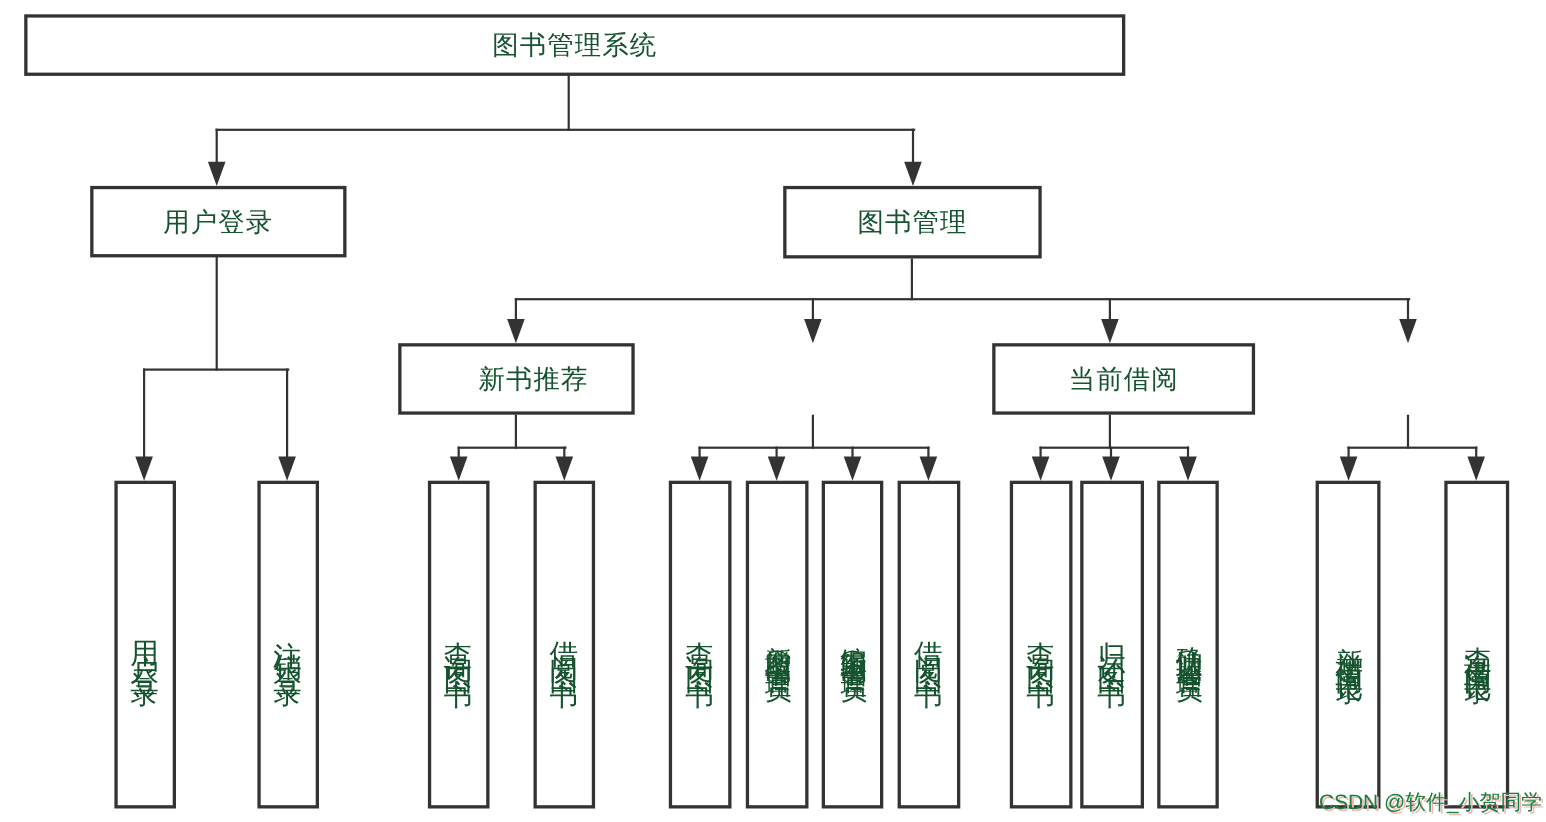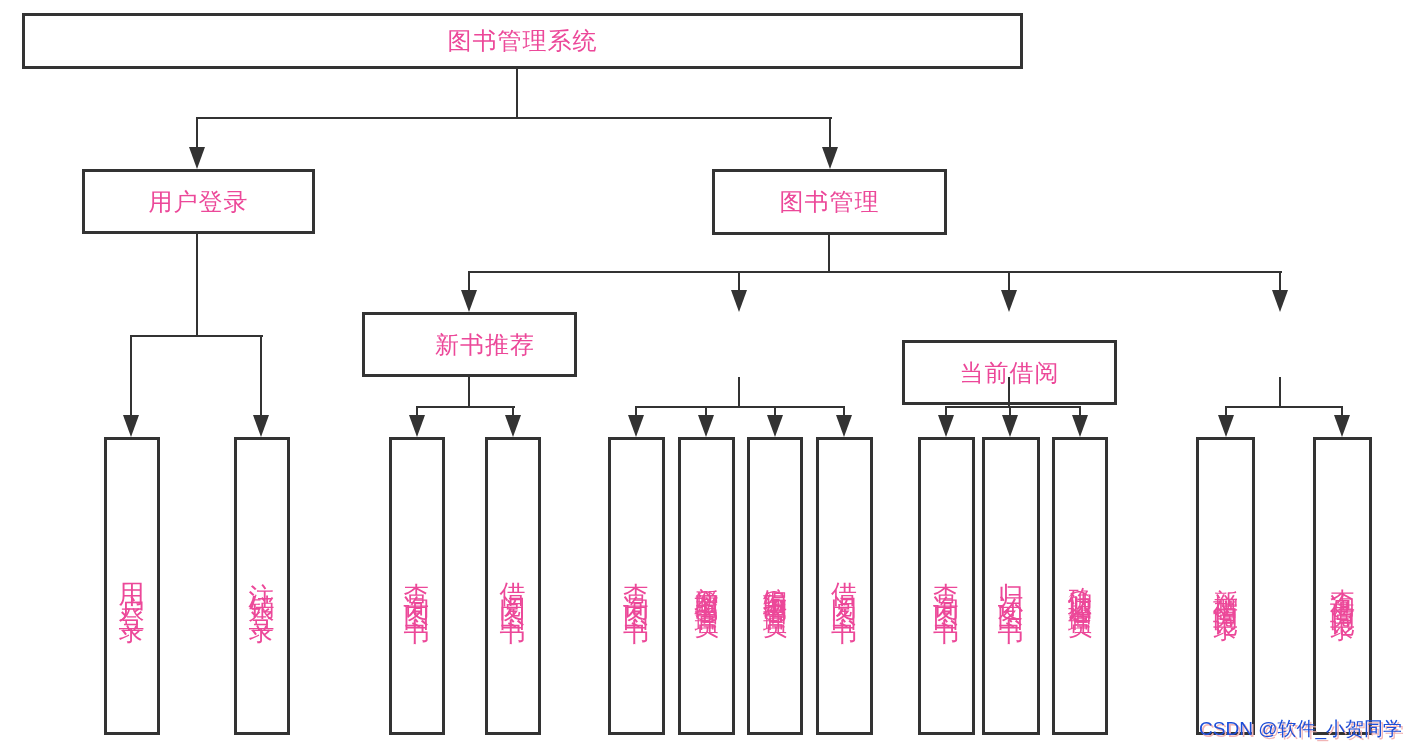--- a/index.html
+++ b/index.html
@@ -9,21 +9,21 @@
     width: 1405px;
     height: 747px;
     background: #ffffff;
     overflow: hidden;
   }
   .node {
     position: absolute;
     box-sizing: border-box;
     border: 3px solid #333333;
     background: #ffffff;
-    color: #ec4899;
+    color: #14532d;
     display: flex;
     align-items: center;
     justify-content: center;
     font-size: 24px;
     letter-spacing: 1px;
     text-align: center;
   }
   .leaf {
     writing-mode: vertical-rl;
     text-orientation: mixed;
@@ -41,40 +41,40 @@
     width: 0; height: 0;
     border-left: 8px solid transparent;
     border-right: 8px solid transparent;
     border-top: 22px solid #333333;
   }
   .watermark {
     position: absolute;
     top: 716px;
     right: 3px;
     font-size: 19px;
-    color: #1d4ed8;
+    color: #15803d;
     text-shadow: 2px 2px 0 #f2b5b5;
     white-space: nowrap;
   }
 </style>
 </head>
 <body>
 
 <div class="canvas">
 
   <div class="node" style="left:22px; top:13px; width:1001px; height:56px;">图书管理系统</div>
 
   <div class="node" style="left:82px; top:169px; width:233px; height:65px;">用户登录</div>
 
   <div class="node" style="left:712px; top:169px; width:235px; height:66px;">图书管理</div>
 
   <div class="node" style="left:362px; top:312px; width:215px; height:65px;padding-left:31px;">新书推荐</div>
 
 
-  <div class="node" style="left:902px; top:312px; width:215px; height:65px;margin-top:28px;">当前借阅</div>
+  <div class="node" style="left:902px; top:312px; width:239px; height:65px;">当前借阅</div>
 
 
   <div class="node leaf" style="left:104px; top:437px; width:56px; height:298px;">用户登录</div>
 
   <div class="node leaf" style="left:234px; top:437px; width:56px; height:298px;">注销登录</div>
 
   <div class="node leaf" style="left:389px; top:437px; width:56px; height:298px;">查询图书</div>
 
   <div class="node leaf" style="left:485px; top:437px; width:56px; height:298px;">借阅图书</div>
 

